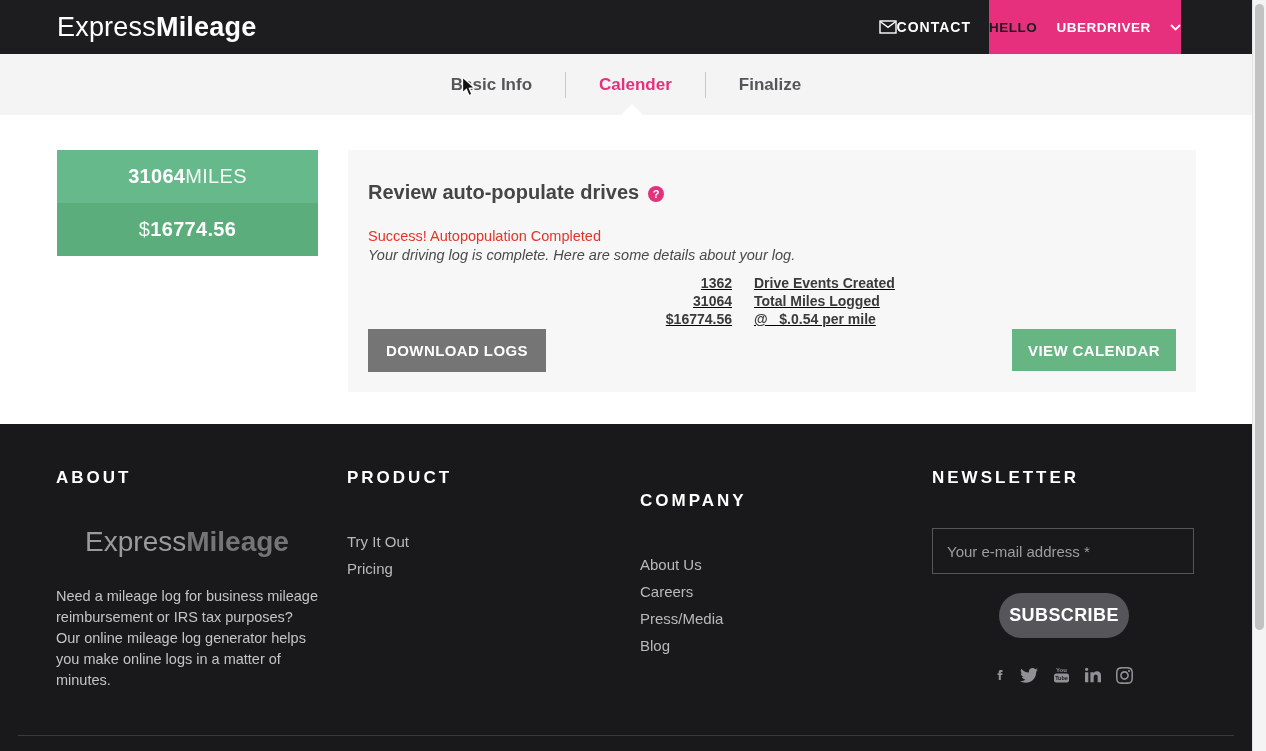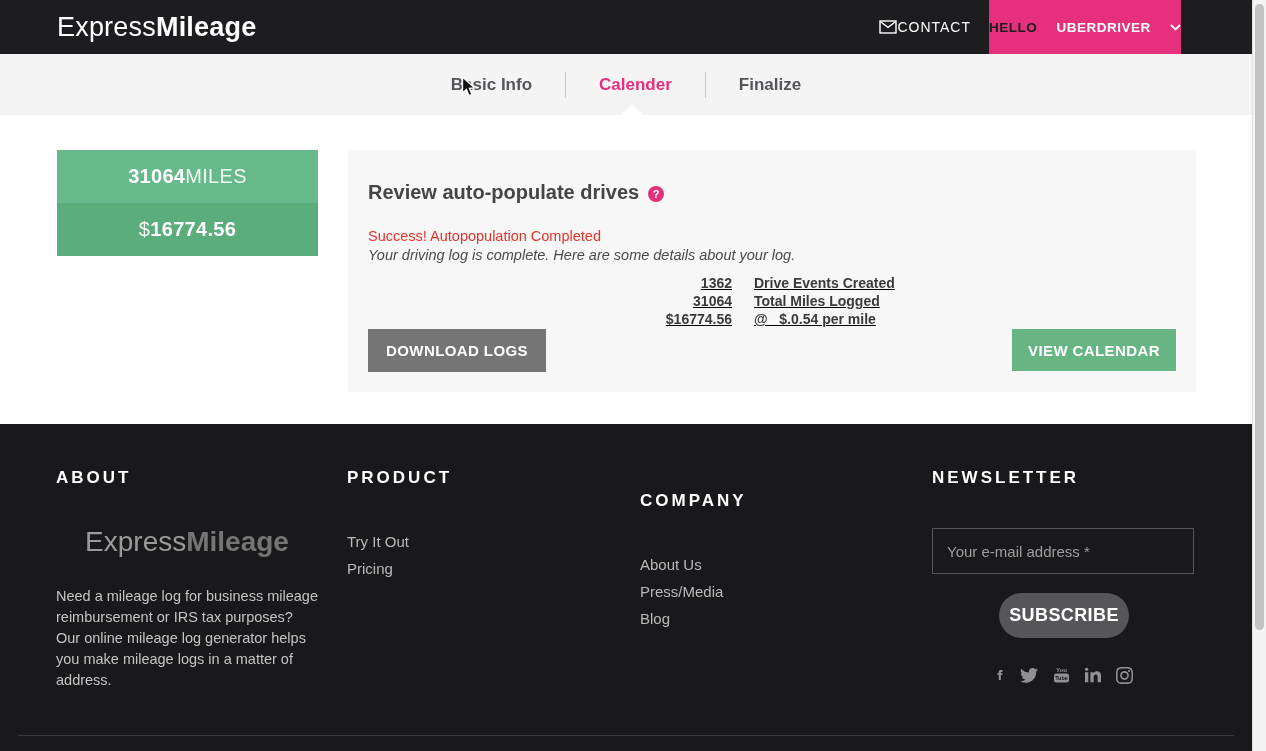--- a/index.html
+++ b/index.html
@@ -13,21 +13,21 @@
   .topbar {
     position:absolute; top:0; left:0; width:1252px; height:54px;
     background:#1d1d20; display:flex; align-items:center;
   }
   .logo { margin-left:57px; font-size:27px; color:#fff; letter-spacing:.2px; }
   .logo .lt { font-weight:400; }
   .logo .bd { font-weight:700; }
   .topbar-spacer { flex:1; }
   .contact {
     display:flex; align-items:center; color:#fff;
-    font-size:14px; font-weight:400; letter-spacing:1px; cursor:pointer;
+    font-size:14px; font-weight:700; letter-spacing:1px; cursor:pointer;
   }
   .hello-btn {
     margin-left:18px; margin-right:71px; width:192px; height:54px;
     background:#e6307d; display:flex; align-items:center; justify-content:space-between;
     gap:9px; cursor:pointer;
   }
   .hello-btn .hello { color:#1d1d20; font-weight:700; font-size:13.5px; letter-spacing:.5px; }
   .hello-btn .uname { color:#fff; font-weight:700; font-size:13.5px; letter-spacing:.5px; }
 
   
@@ -208,35 +208,36 @@
     </table>
   <button class="btn-download">DOWNLOAD LOGS</button>
   <button class="btn-viewcal">VIEW CALENDAR</button>
 </div>
 
 <div class="footer">
 
   <div class="fcol fcol-about">
     <div class="fheading">ABOUT</div>
     <div class="flogo"><span class="lt">Express</span><span class="bd">Mileage</span></div>
-    <div class="fdesc">Need a mileage log for business mileage reimbursement or IRS tax purposes? Our online mileage log generator helps you make mileage logs in a matter of address.</div>
+    <div class="fdesc">Need a mileage log for business mileage reimbursement or IRS tax purposes? Our online mileage log generator helps you make online logs in a matter of minutes.</div>
   </div>
 
   <div class="fcol fcol-product">
     <div class="fheading">PRODUCT</div>
     <ul class="flinks">
       <li>Try It Out</li>
       <li>Pricing</li>
     </ul>
   </div>
 
   <div class="fcol fcol-company">
     <div class="fheading">COMPANY</div>
     <ul class="flinks">
       <li>About Us</li>
+      <li>Careers</li>
       <li>Press/Media</li>
       <li>Blog</li>
     </ul>
   </div>
 
   <div class="fcol fcol-news">
     <div class="fheading">NEWSLETTER</div>
     <input class="email-input" type="text" placeholder="Your e-mail address *" style="">
     <button class="subscribe-btn">SUBSCRIBE</button>
     <div class="socials">

